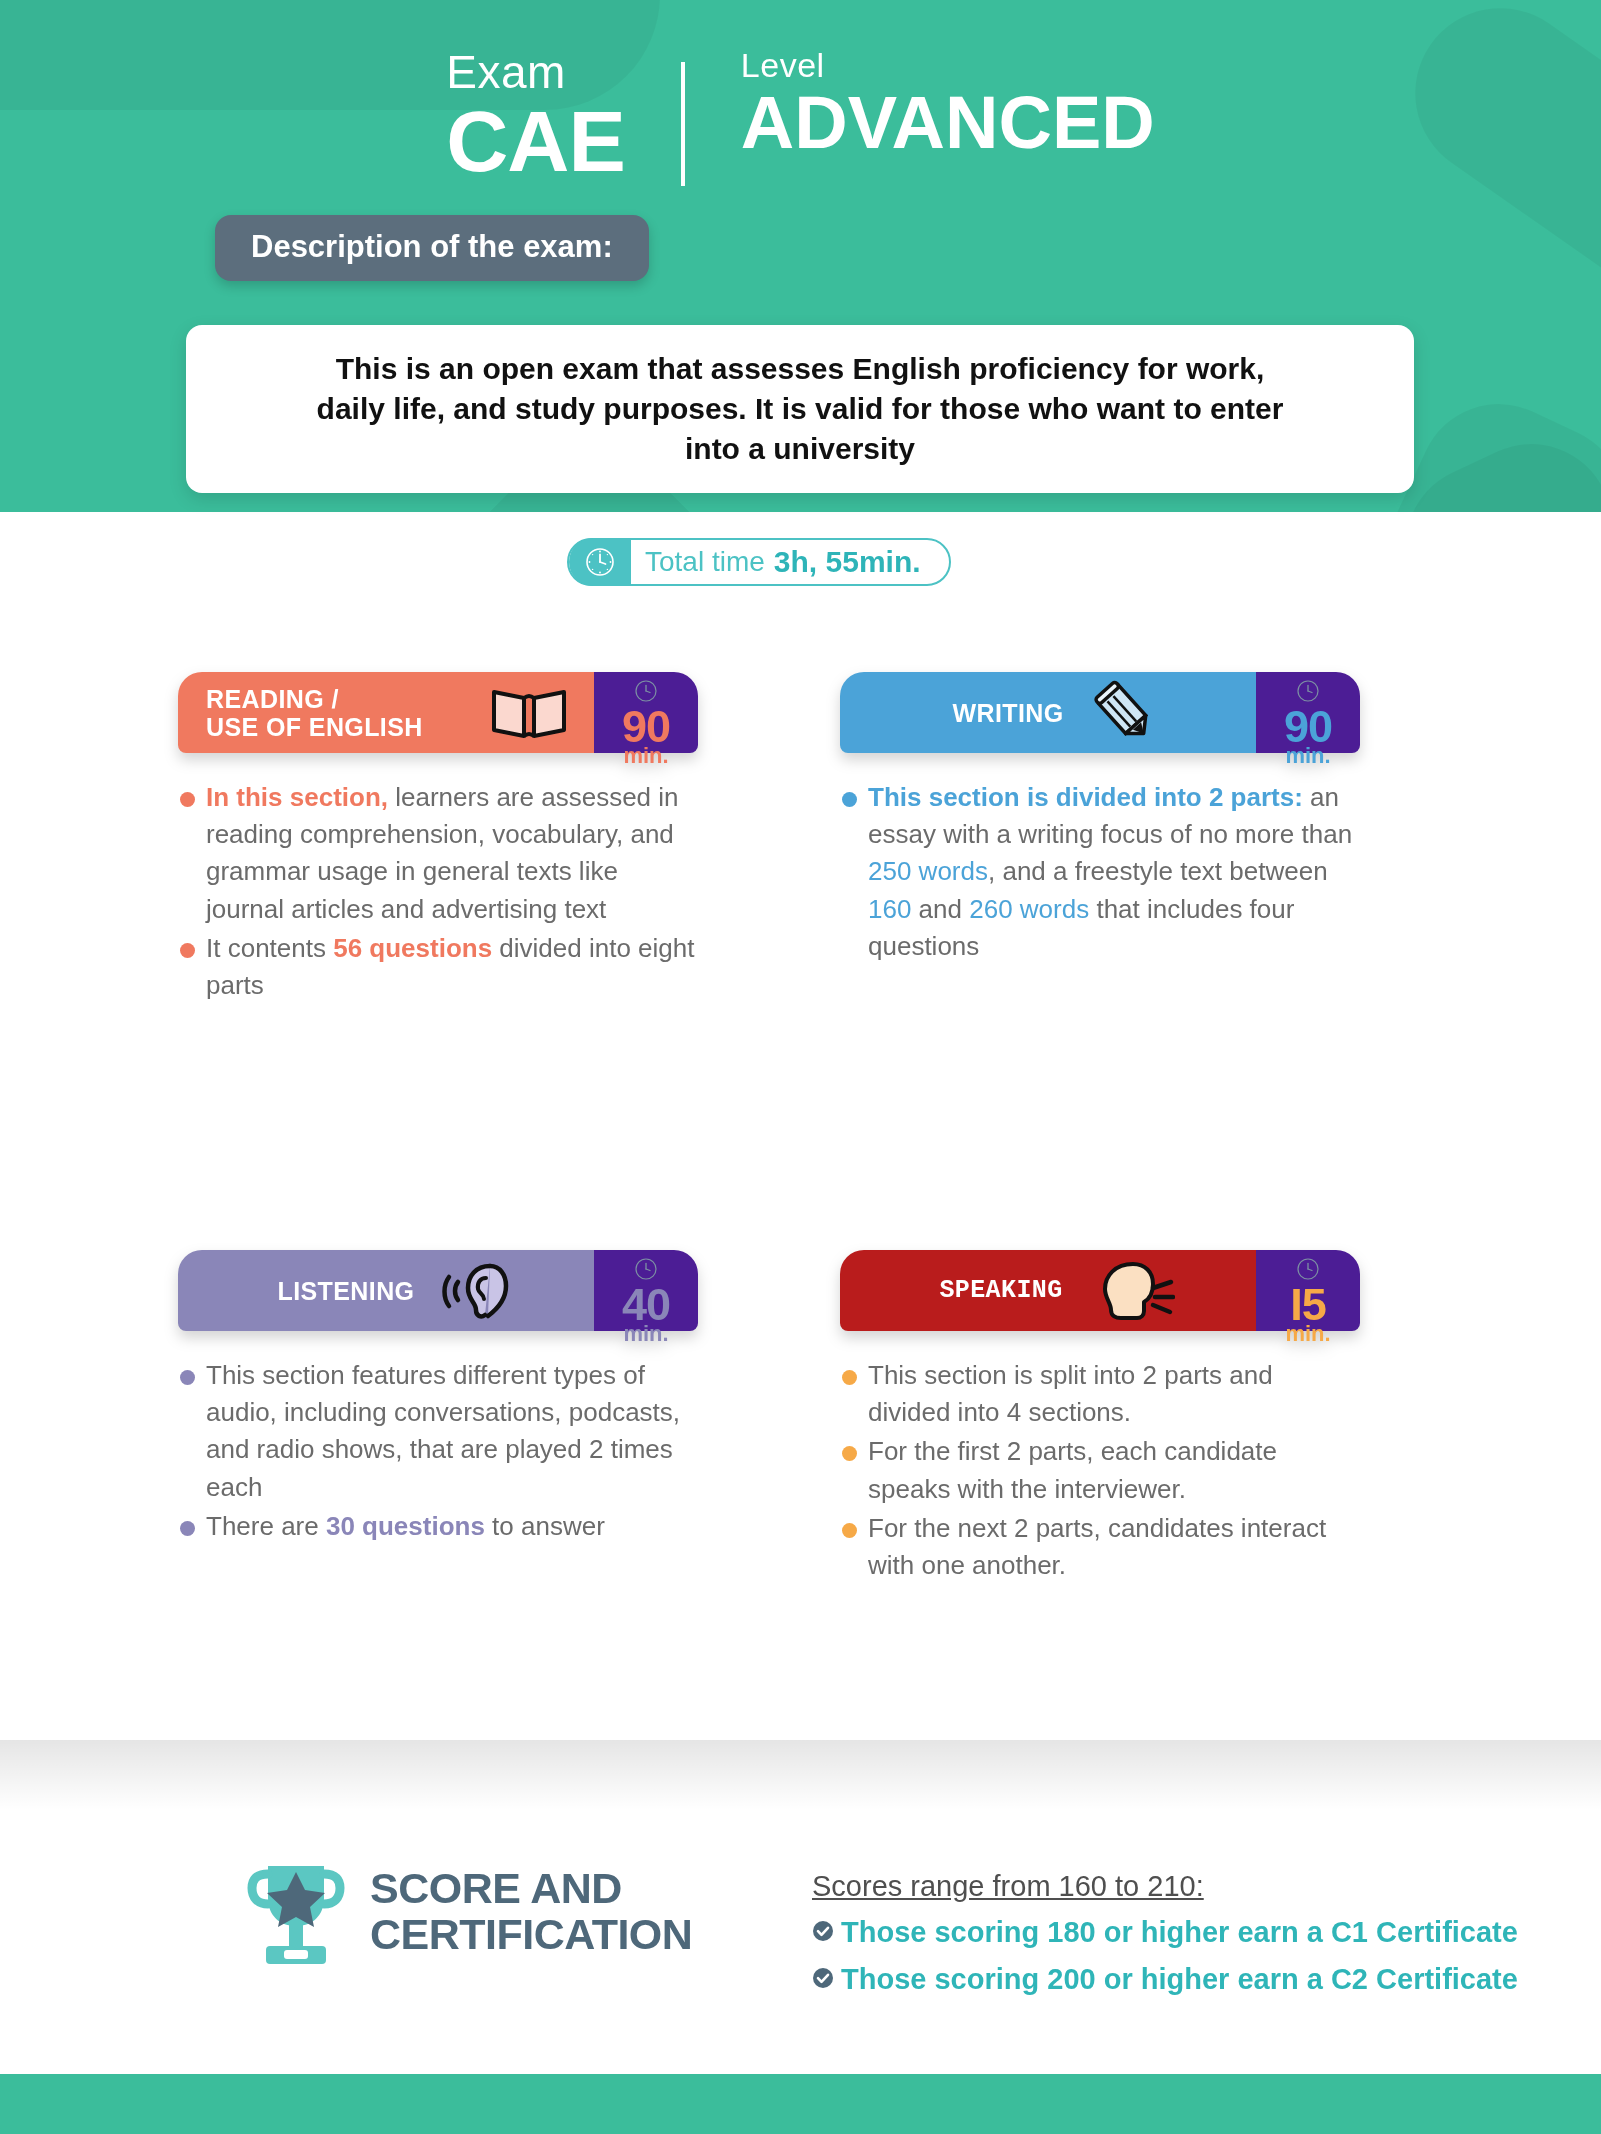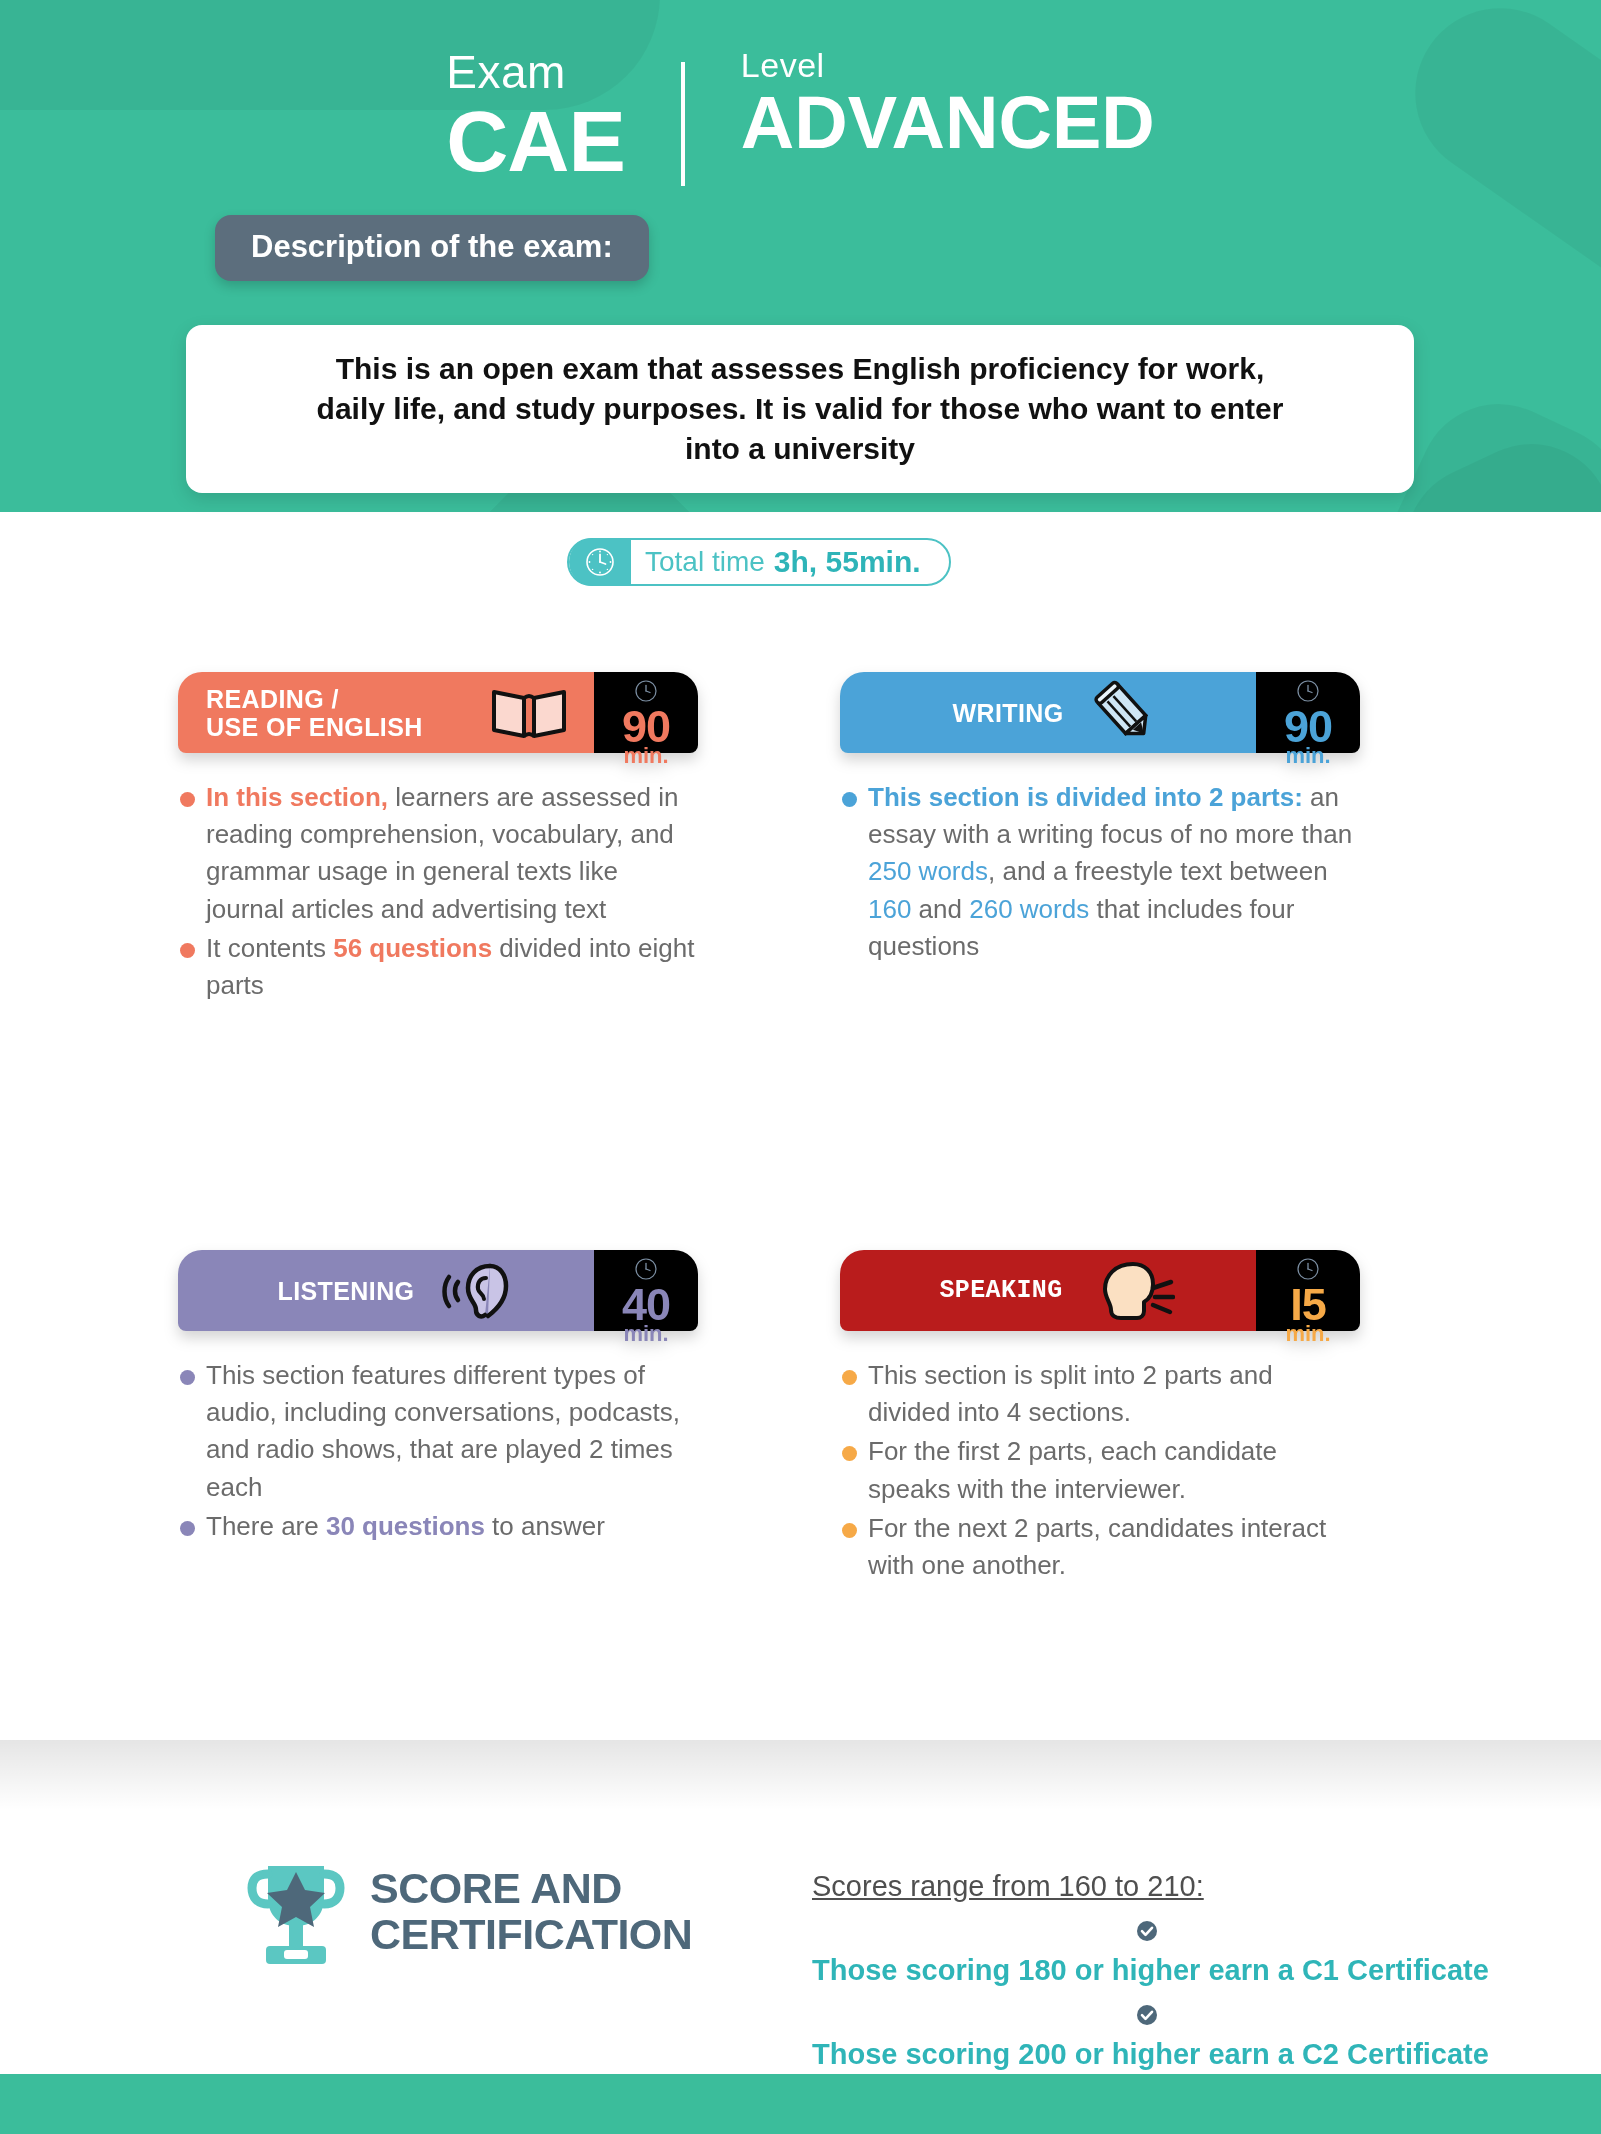--- a/index.html
+++ b/index.html
@@ -103,21 +103,21 @@
   }
   .sec-name {
     color:#ffffff; font-weight:bold; font-size:25px;
     letter-spacing:0.4px; line-height:1.12;
   }
   .sec-icon {
     margin-left:auto; margin-right:14px;
     display:flex; align-items:center; justify-content:center;
   }
   .sec-time {
-    width:104px; background:#000000;
+    width:104px; background:#4c1d95;
     border-radius:0 24px 8px 0;
     display:flex; flex-direction:column; align-items:center;
     justify-content:flex-start; padding-top:6px;
   }
   .sec-time .clock-mini { margin-bottom:-2px; }
   .sec-time .tnum { font-size:45px; font-weight:bold; line-height:0.92; letter-spacing:-1px; }
   .sec-time .tmin { font-size:22px; font-weight:bold; line-height:1; margin-top:-2px; }
 
   
   .sec-bar-main.centered .sec-name { margin-left:auto; }
@@ -145,24 +145,23 @@
     position:absolute; left:238px; top:1852px;
     display:flex; align-items:center;
   }
   .score-title {
     margin-left:16px; color:#4e687a; font-weight:bold;
     font-size:43px; line-height:1.06; letter-spacing:-0.5px;
   }
   .score-list { position:absolute; left:812px; top:1870px; }
   .score-range { color:#4f4f4f; font-size:29px; margin-bottom:4px;text-decoration:underline; }
   .score-item {
-    display:flex; align-items:center;
+    display:flex; align-items:flex-end;
     color:#2fb5b8; font-weight:bold; font-size:29px; line-height:1.3;
     margin-bottom:2px;
-    flex-direction:column;
   }
   .check { flex:0 0 22px; margin-right:7px; margin-top:7px; }
 
   .bottom-bar {
     position:absolute; left:0; top:2074px; width:1601px; height:60px;
     background:#3bbd9b;
   }
 </style>
 </head>
 <body>

